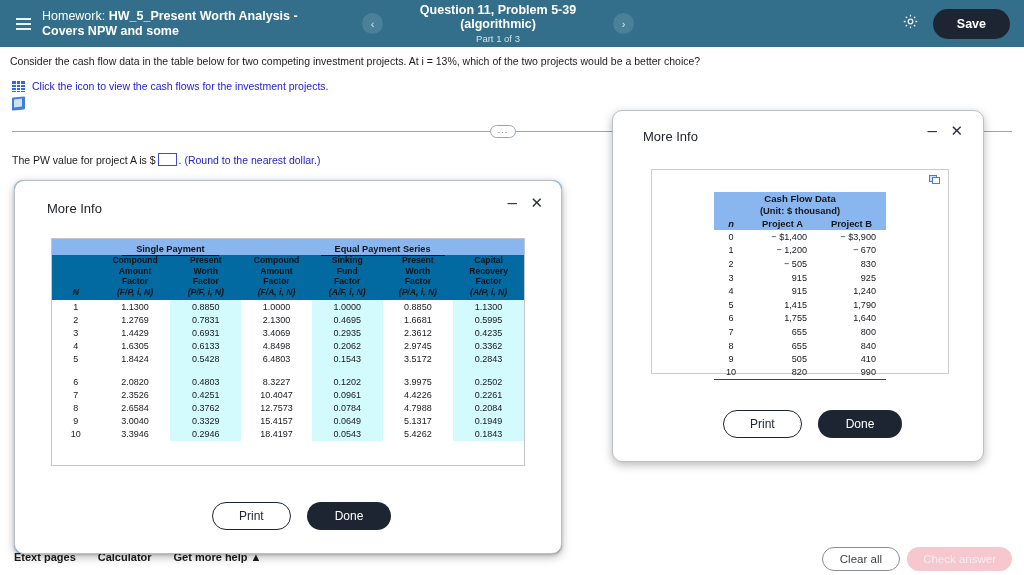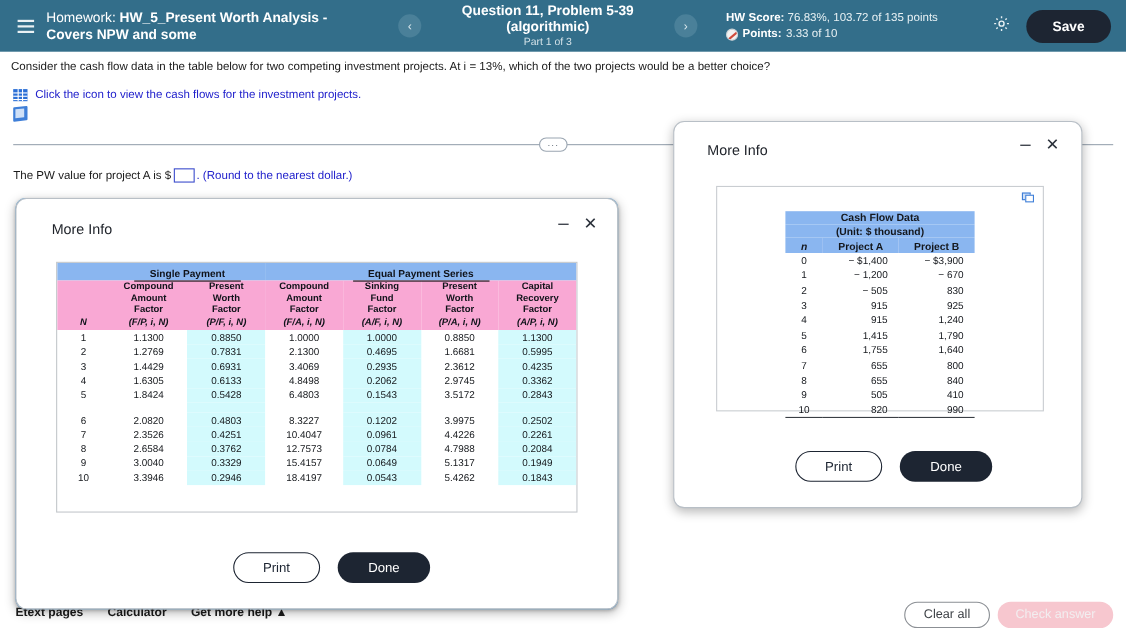--- a/index.html
+++ b/index.html
@@ -131,21 +131,21 @@
   #modal-left .modal-title { left: 32px; top: 200px; }
   .ift-wrap {
     position: absolute; left: 36px; top: 57px; width: 474px; height: 228px;
     border: 1px solid #c3c7cb; background: #fff; overflow: hidden;
   }
   table.ift { border-collapse: collapse; width: 100%; font-size: 8.6px; color: #15181c; }
   table.ift td, table.ift th { padding: 0; text-align: center; }
   .ift thead tr.grp th { background: #8ab6f0; height: 16px; font-size: 9.2px; font-weight: bold;
      color: #10131a; vertical-align: bottom; padding-bottom:1px;}
   .ift thead tr.grp th u { text-decoration: none; border-bottom: 1px solid #111; padding: 0 14px 1px 14px;}
-  .ift thead tr.hdr th { background: #f9a8d4; font-size: 8.6px; font-weight: bold; color:#10131a;
+  .ift thead tr.hdr th { background: #0369a1; font-size: 8.6px; font-weight: bold; color:#10131a;
      vertical-align: bottom; line-height: 10.5px; padding-bottom: 3px; }
   .ift thead tr.hdr th i { font-style: italic; font-weight: bold; }
   .ift tbody td { height: 13.2px; font-size: 9px; }
   .ift tbody td.n { font-size: 9px; }
   .ift .alt { background: #d3fafd; }
   .ift tbody tr.spacer td { height: 9px; }
 
   
   #modal-right { left: 612px; top: 110px; width: 372px; height: 352px; }
   #modal-right .modal-title { left: 30px; top: 128px; }
@@ -188,31 +188,20 @@
 
     <div class="navgroup">
       <div class="navbtn">‹</div>
       <div class="qblock">
         <div class="qtitle">Question 11, Problem 5-39 (algorithmic)</div>
         <div class="qpart">Part 1 of 3</div>
       </div>
       <div class="navbtn">›</div>
     </div>
 
-    <div class="scoreblock">
-      <div>
-        <b>HW Score:</b>
-        <span>76.83%, 103.72 of 135 points</span>
-      </div>
-      <div class="pointsrow">
-        <span class="pill-icon"></span>
-        <b>Points:</b>
-        <span>3.33 of 10</span>
-      </div>
-    </div>
 
     <div class="gear">
       <svg width="17" height="17" viewBox="0 0 24 24" fill="none" stroke="currentColor" stroke-width="1.8">
         <circle cx="12" cy="12" r="3.2"></circle>
         <path d="M12 2.5v2.6M12 18.9v2.6M21.5 12h-2.6M5.1 12H2.5M18.7 5.3l-1.8 1.8M7.1 16.9l-1.8 1.8M18.7 18.7l-1.8-1.8M7.1 7.1L5.3 5.3"></path>
       </svg>
     </div>
     <button class="savebtn">Save</button>
   </div>
 

